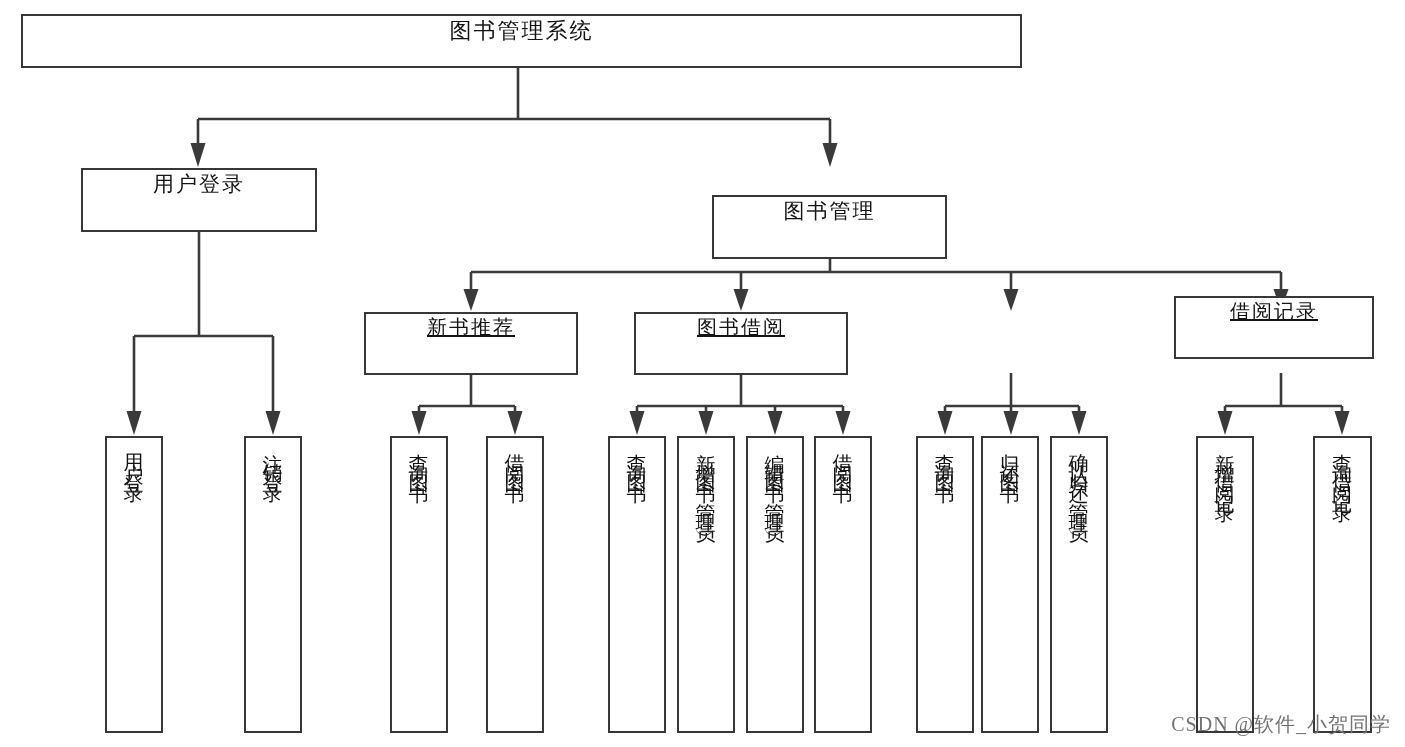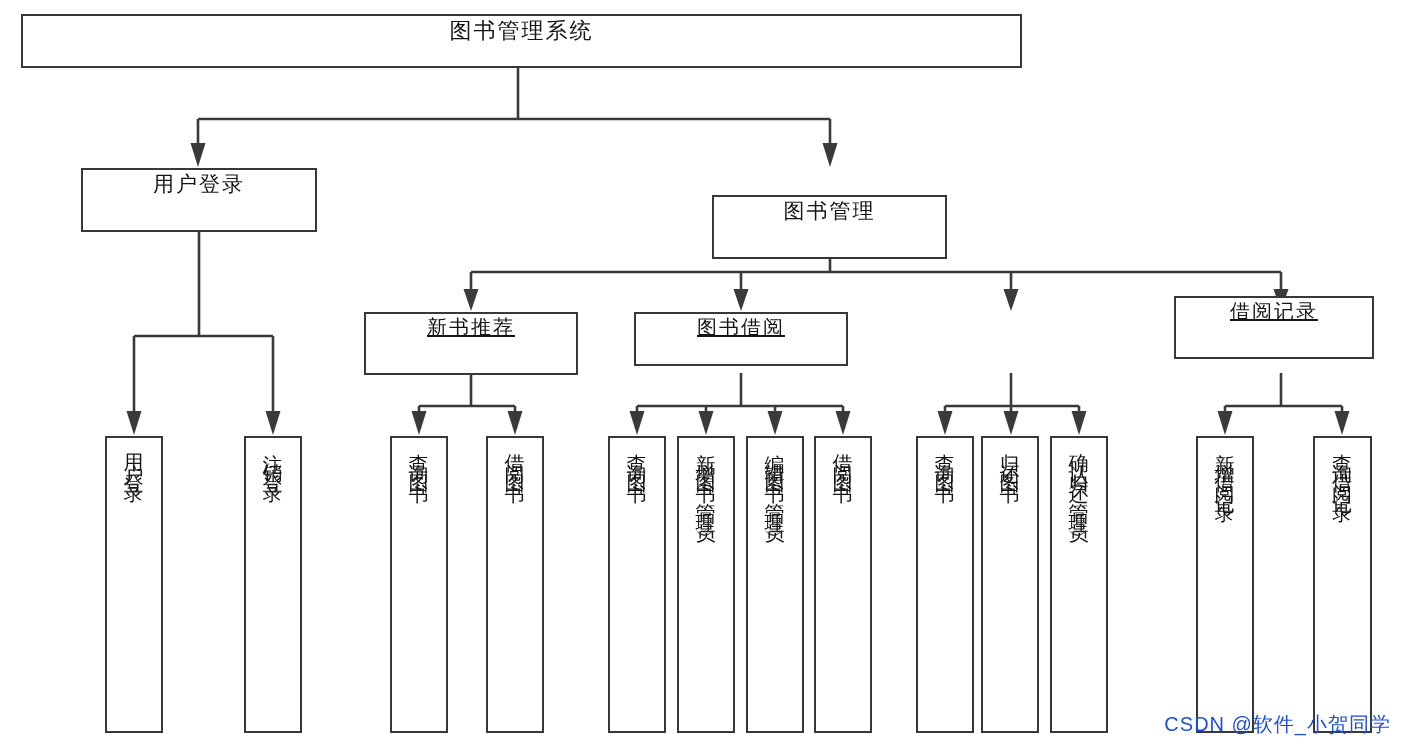--- a/index.html
+++ b/index.html
@@ -15,22 +15,22 @@
   }
   .node-h span{letter-spacing:2px;white-space:nowrap;}
   .fs22 span{font-size:22px;}
   .fs21 span{font-size:21px;}
   .fs20 span{font-size:20px;text-decoration:underline;}
   .node-v span{
     writing-mode:vertical-rl;text-orientation:mixed;
     font-size:20px;line-height:1;letter-spacing:10px;white-space:nowrap;
   }
   .watermark{
-    position:absolute;top:711px;right:14px;color:#1d4ed8;
-    font-size:20px;letter-spacing:1px;white-space:nowrap;
+    position:absolute;top:711px;right:14px;color:#737373;
+    font-size:20px;letter-spacing:1px;white-space:nowrap;font-family:Liberation Serif, serif;
   }
 </style>
 </head>
 <body>
 
 <div class="canvas">
 
   <svg class="connectors" width="1405" height="747" viewBox="0 0 1405 747">
 
     <path fill="none" stroke="#3a3a3a" stroke-width="2.6" d="
@@ -72,21 +72,21 @@
   <div class="node node-h fs21" style="left:81px;top:168px;width:236px;height:64px;">
     <span>用户登录</span>
   </div>
   <div class="node node-h fs21" style="left:712px;top:168px;width:235px;height:64px;margin-top:27px;">
     <span>图书管理</span>
   </div>
 
   <div class="node node-h fs20" style="left:364px;top:312px;width:214px;height:63px;">
     <span>新书推荐</span>
   </div>
-  <div class="node node-h fs20" style="left:634px;top:312px;width:214px;height:54px;">
+  <div class="node node-h fs20" style="left:634px;top:312px;width:214px;height:63px;">
     <span>图书借阅</span>
   </div>
   <div class="node node-h fs20" style="left:1174px;top:296px;width:200px;height:63px;">
     <span>借阅记录</span>
   </div>
 
   <div class="node node-v" style="left:105px;top:436px;width:58px;height:297px;">
     <span>用户登录</span>
   </div>
   <div class="node node-v" style="left:244px;top:436px;width:58px;height:297px;">

